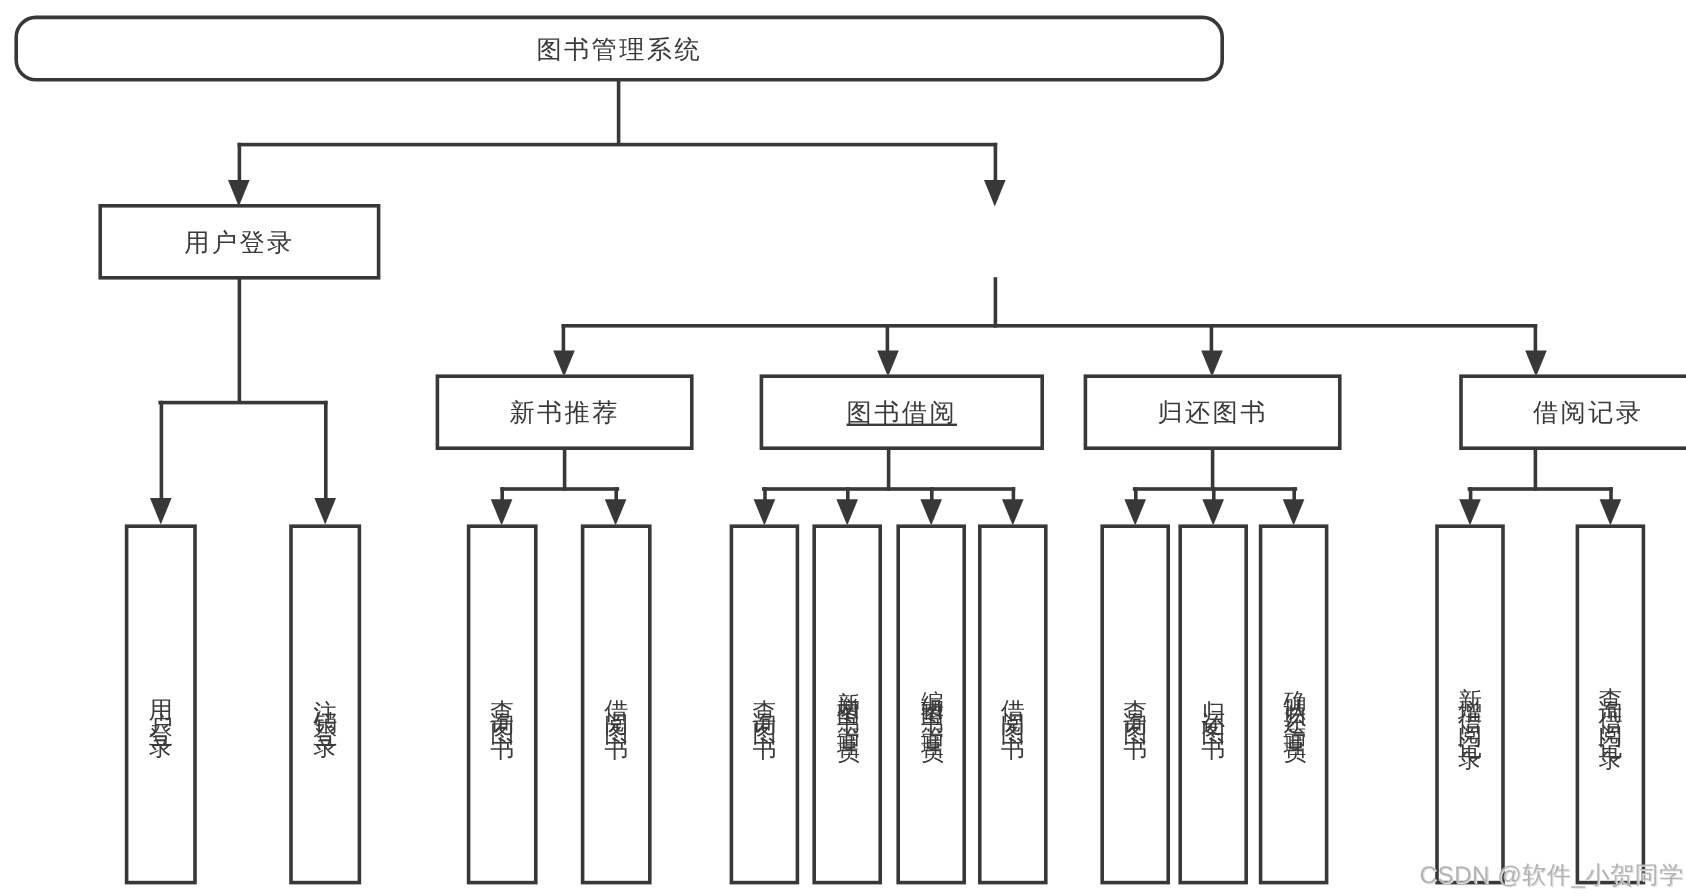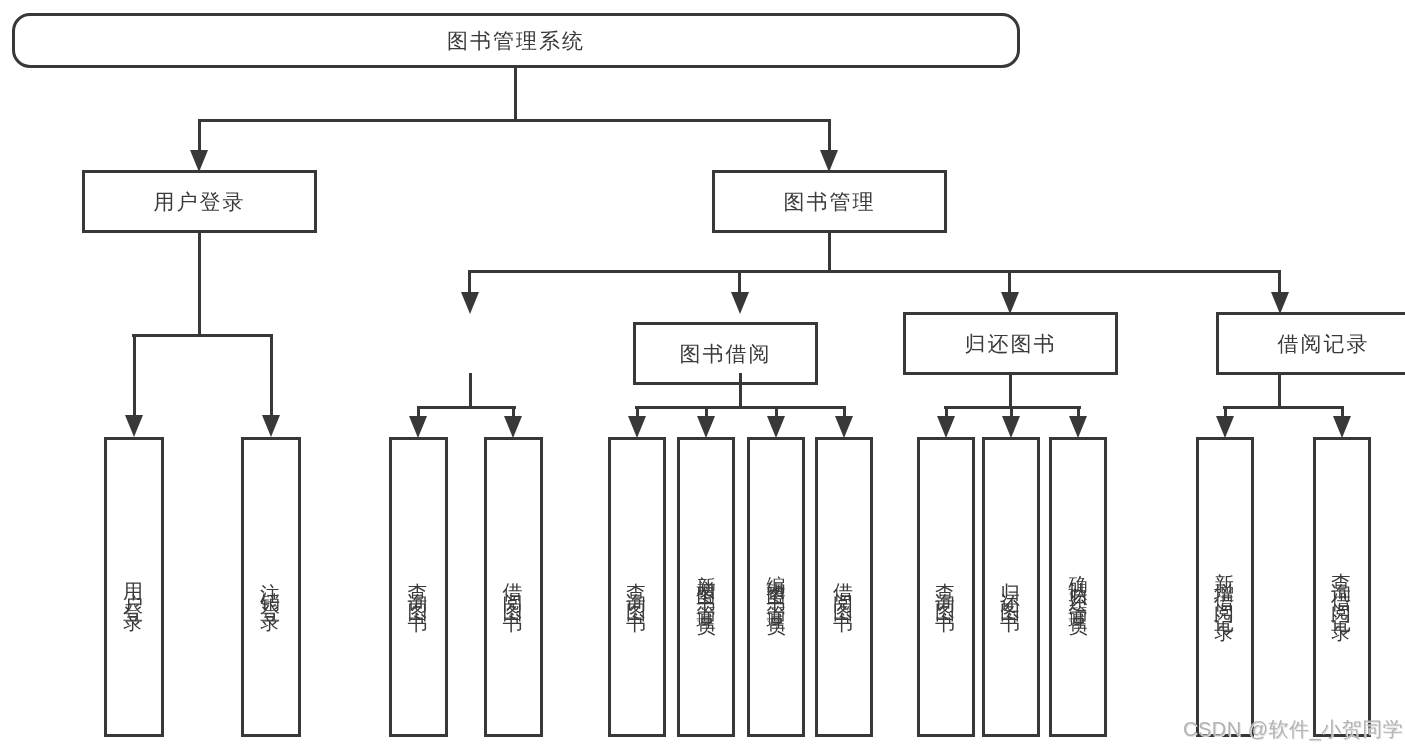--- a/index.html
+++ b/index.html
@@ -49,41 +49,41 @@
   <div class="node-h" style="left:12px;top:13px;width:1008px;height:55px;border-radius:18px;">图书管理系统</div>
 
   <div class="v-line" style="left:514px;top:66px;height:55px;"></div>
   <div class="h-line" style="left:198px;top:119px;width:633px;"></div>
   <div class="v-line" style="left:198px;top:119px;height:34px;"></div>
   <div class="arrow-down" style="left:190px;top:150px;"></div>
   <div class="v-line" style="left:828px;top:119px;height:34px;"></div>
   <div class="arrow-down" style="left:820px;top:150px;"></div>
 
   <div class="node-h" style="left:82px;top:170px;width:235px;height:63px;">用户登录</div>
-  <div class="node-h" style="left:712px;top:170px;width:235px;height:63px;">图书管理</div>
 
   <div class="v-line" style="left:198px;top:231px;height:105px;"></div>
   <div class="h-line" style="left:132px;top:334px;width:141px;"></div>
   <div class="v-line" style="left:133px;top:334px;height:84px;"></div>
   <div class="arrow-down" style="left:125px;top:415px;"></div>
   <div class="v-line" style="left:270px;top:334px;height:84px;"></div>
   <div class="arrow-down" style="left:262px;top:415px;"></div>
 
   <div class="v-line" style="left:828px;top:231px;height:42px;"></div>
   <div class="h-line" style="left:468px;top:270px;width:813px;"></div>
   <div class="v-line" style="left:468px;top:270px;height:26px;"></div>
   <div class="arrow-down" style="left:461px;top:292px;"></div>
   <div class="v-line" style="left:738px;top:270px;height:26px;"></div>
   <div class="arrow-down" style="left:731px;top:292px;"></div>
   <div class="v-line" style="left:1008px;top:270px;height:26px;"></div>
   <div class="arrow-down" style="left:1001px;top:292px;"></div>
   <div class="v-line" style="left:1278px;top:270px;height:26px;"></div>
   <div class="arrow-down" style="left:1271px;top:292px;"></div>
 
-  <div class="node-h" style="left:633px;top:322px;width:185px;height:63px;">图书借阅</div>
+  <div class="node-h" style="left:363px;top:312px;width:215px;height:63px;">新书推荐</div>
+  <div class="node-h" style="left:633px;top:312px;width:237px;height:63px;text-decoration:underline;">图书借阅</div>
   <div class="node-h" style="left:903px;top:312px;width:215px;height:63px;">归还图书</div>
   <div class="node-h" style="left:1216px;top:312px;width:215px;height:63px;">借阅记录</div>
 
   <div class="v-line" style="left:469px;top:373px;height:36px;"></div>
   <div class="h-line" style="left:417px;top:406px;width:99px;"></div>
   <div class="v-line" style="left:417px;top:406px;height:14px;"></div>
   <div class="arrow-down" style="left:409px;top:416px;"></div>
   <div class="v-line" style="left:512px;top:406px;height:14px;"></div>
   <div class="arrow-down" style="left:504px;top:416px;"></div>
 

